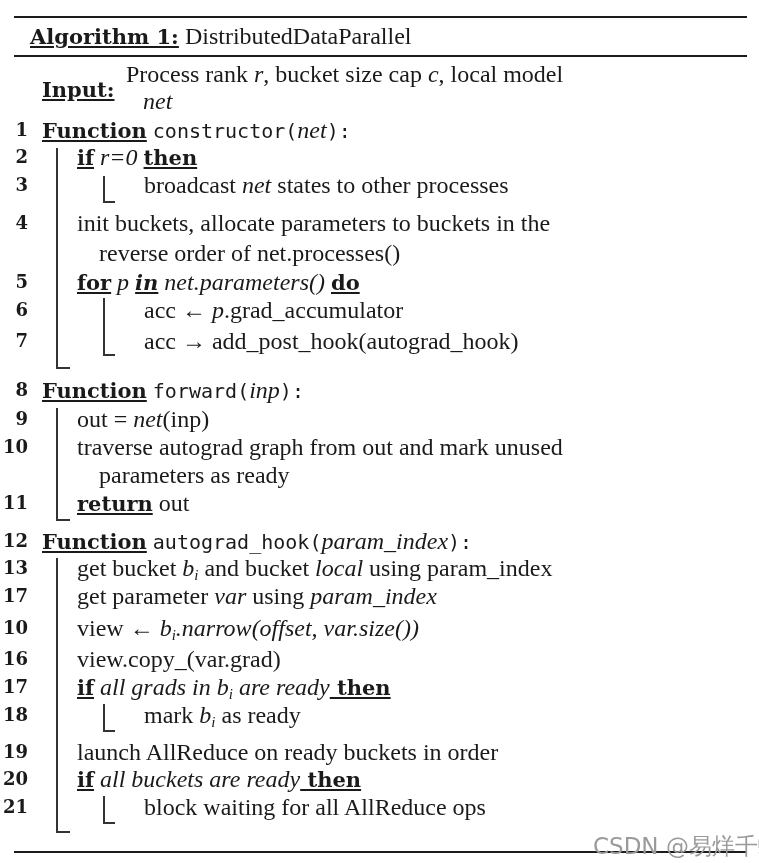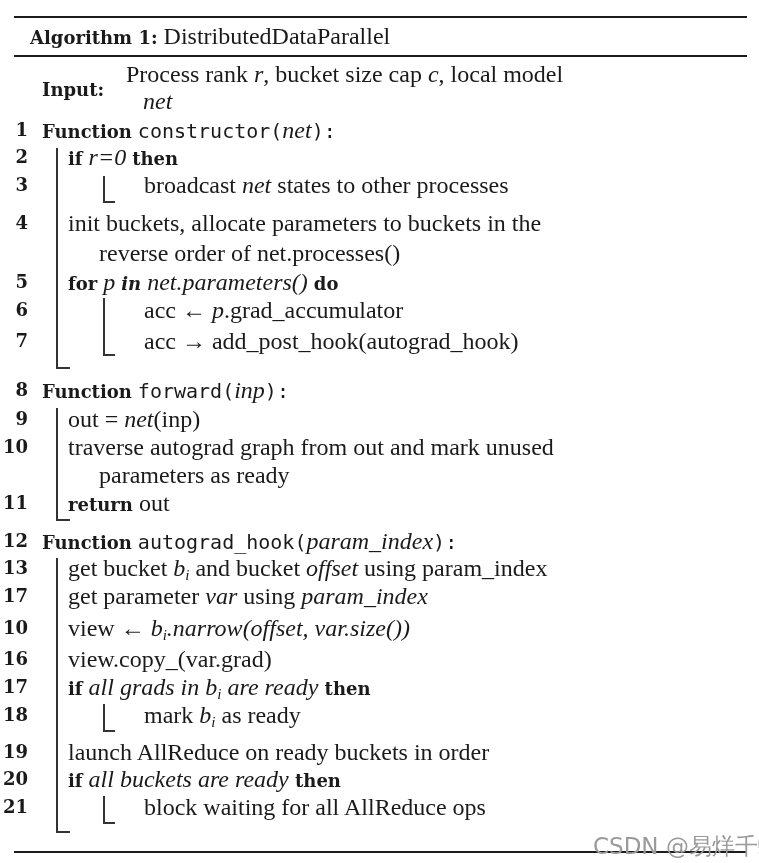--- a/index.html
+++ b/index.html
@@ -8,25 +8,25 @@
   .rule { position: absolute; left: 14px; width: 733px; background: #1c1c1c; }
   .rule.top { top: 16px; height: 2px; }
   .rule.mid { top: 55px; height: 2px; }
   .rule.bot { top: 851px; height: 2px; }
   .row { position: absolute; left: 0; height: 28px; line-height: 28px;
          font-family: "Liberation Serif", "DejaVu Serif", serif; font-size: 24px; white-space: nowrap; }
   .title-row { top: 22px; left: 30px; }
   .lnum { position: absolute; left: 0; width: 28px; text-align: right; font-weight: bold;
           font-family: "DejaVu Serif", serif; font-size: 18px; }
   .txt { position: absolute; white-space: nowrap; }
-  .b { font-weight: bold; font-family: "DejaVu Serif", serif; font-size: 18px; }
+  .b { font-weight: bold; font-family: "DejaVu Serif", serif; font-size: 21px; text-decoration: underline; }
   .i { font-style: italic; }
   .tt { font-family: "DejaVu Sans Mono", "Liberation Mono", monospace; font-size: 20px; }
   .l0 { left: 42px; }
-  .l1 { left: 68px; }
+  .l1 { left: 77px; }
   .l1c { left: 99px; }
   .l2 { left: 144px; }
   .vbar { position: absolute; width: 1.5px; background: #333; }
   .hfoot { position: absolute; height: 1.5px; background: #333; }
   .watermark { position: absolute; left: 593px; top: 831px; font-family: "DejaVu Sans", sans-serif;
                font-size: 23px; color: #9a9a9a; white-space: nowrap; }
   sub { font-size: 15px; vertical-align: -4px; line-height: 0; }
 </style>
 </head>
 <body>
@@ -107,21 +107,21 @@
   <span class="txt l1"><span class="b">return</span><span> out</span></span>
 </div>
 
 <div class="row" style="top:527px;">
   <span class="lnum">12</span>
   <span class="txt l0"><span class="b">Function</span> <span class="tt">autograd_hook</span><span class="tt">(</span><span class="i">param_index</span><span class="tt">):</span></span>
 </div>
 
 <div class="row" style="top:554px;">
   <span class="lnum">13</span>
-  <span class="txt l1"><span>get bucket </span><span class="i">b</span><sub class="i">i</sub><span> and bucket </span><span class="i">offset</span><span> using param_index</span></span>
+  <span class="txt l1"><span>get bucket </span><span class="i">b</span><sub class="i">i</sub><span> and bucket </span><span class="i">local</span><span> using param_index</span></span>
 </div>
 
 <div class="row" style="top:582px;">
   <span class="lnum">17</span>
   <span class="txt l1"><span>get parameter </span><span class="i">var</span><span> using </span><span class="i">param_index</span></span>
 </div>
 
 <div class="row" style="top:614px;">
   <span class="lnum">10</span>
   <span class="txt l1"><span>view ← </span><span class="i">b</span><sub class="i">i</sub><span class="i">.narrow(offset, var.size())</span></span>

